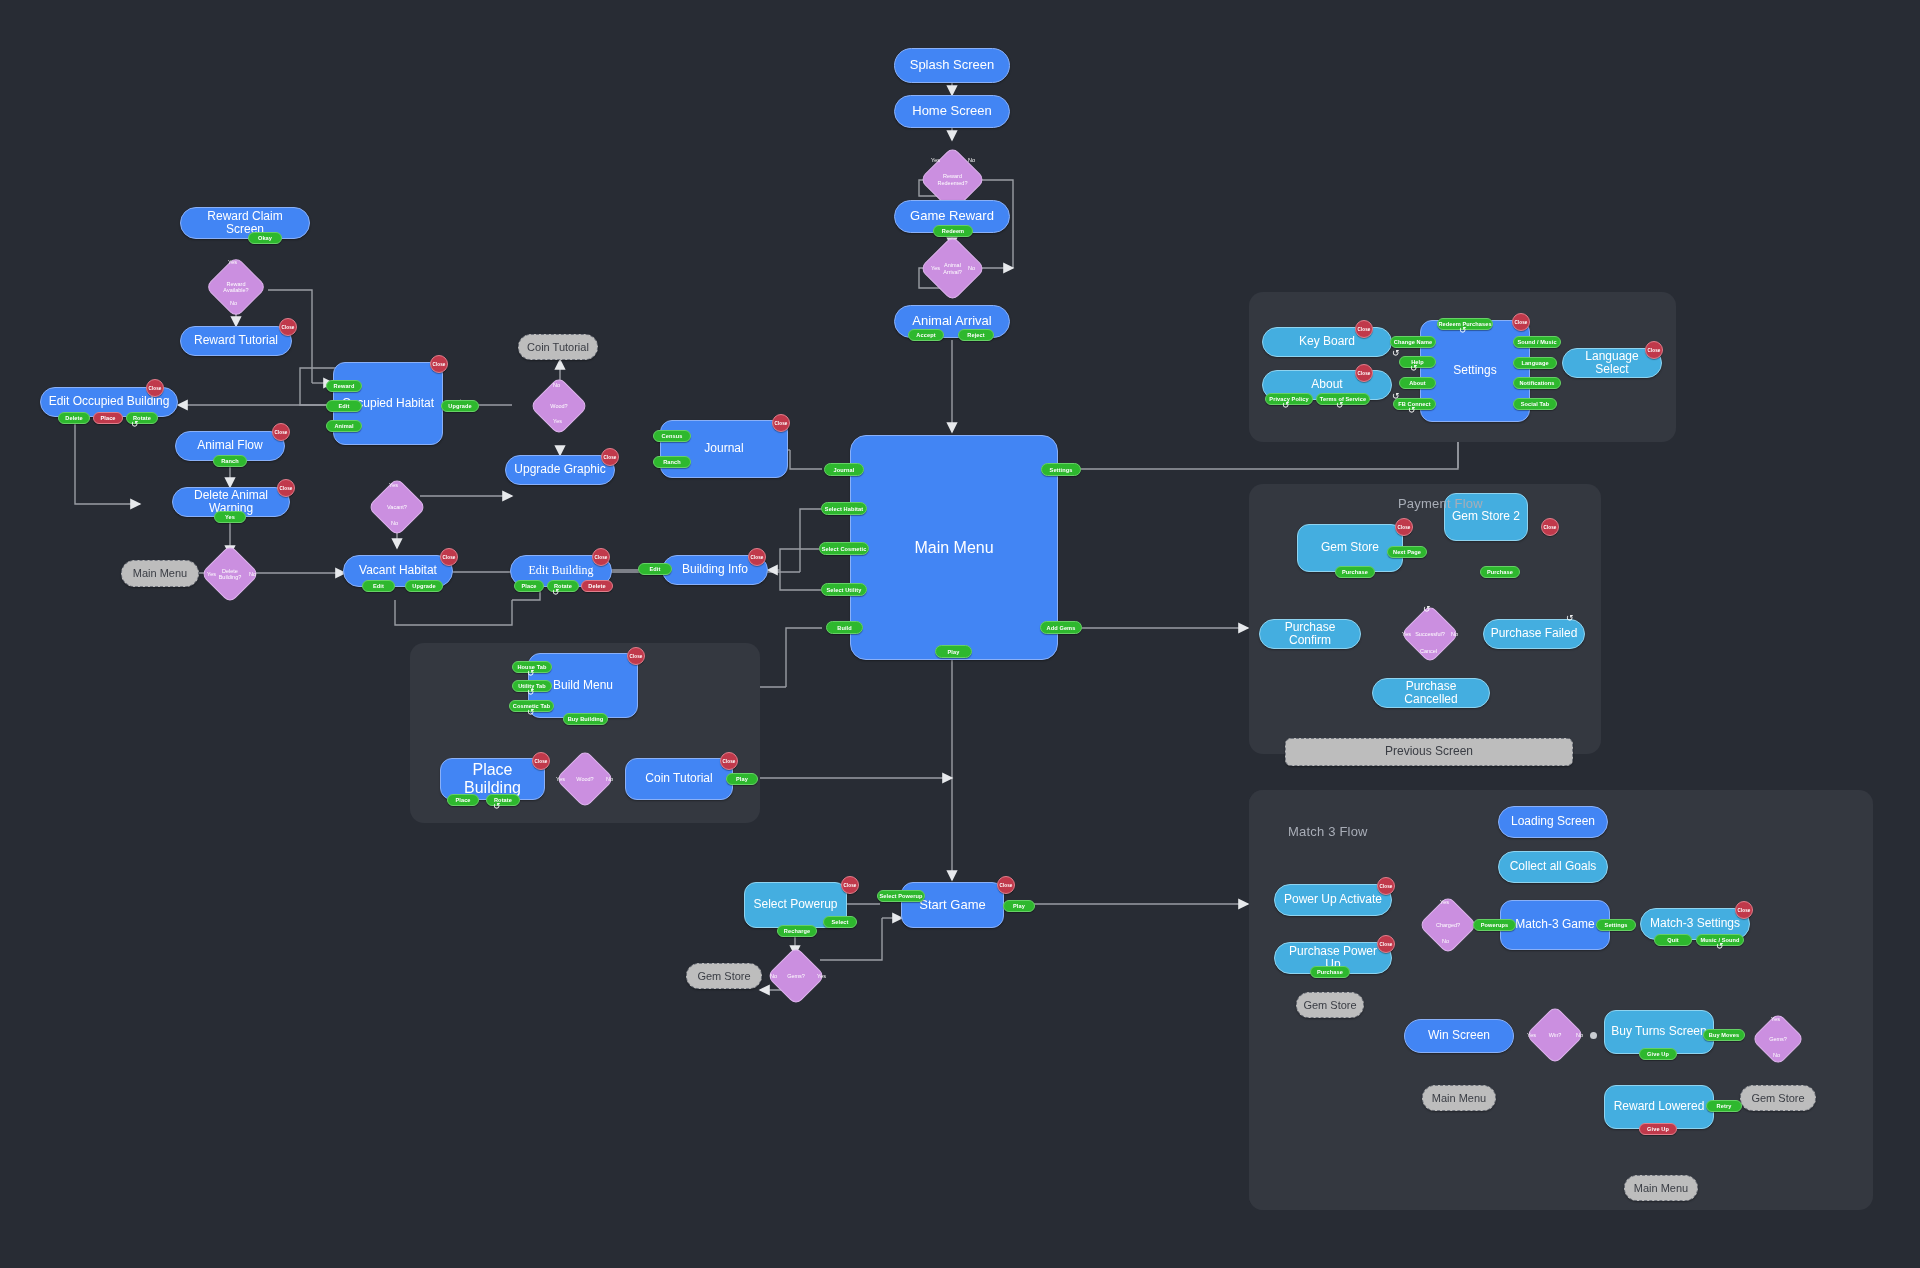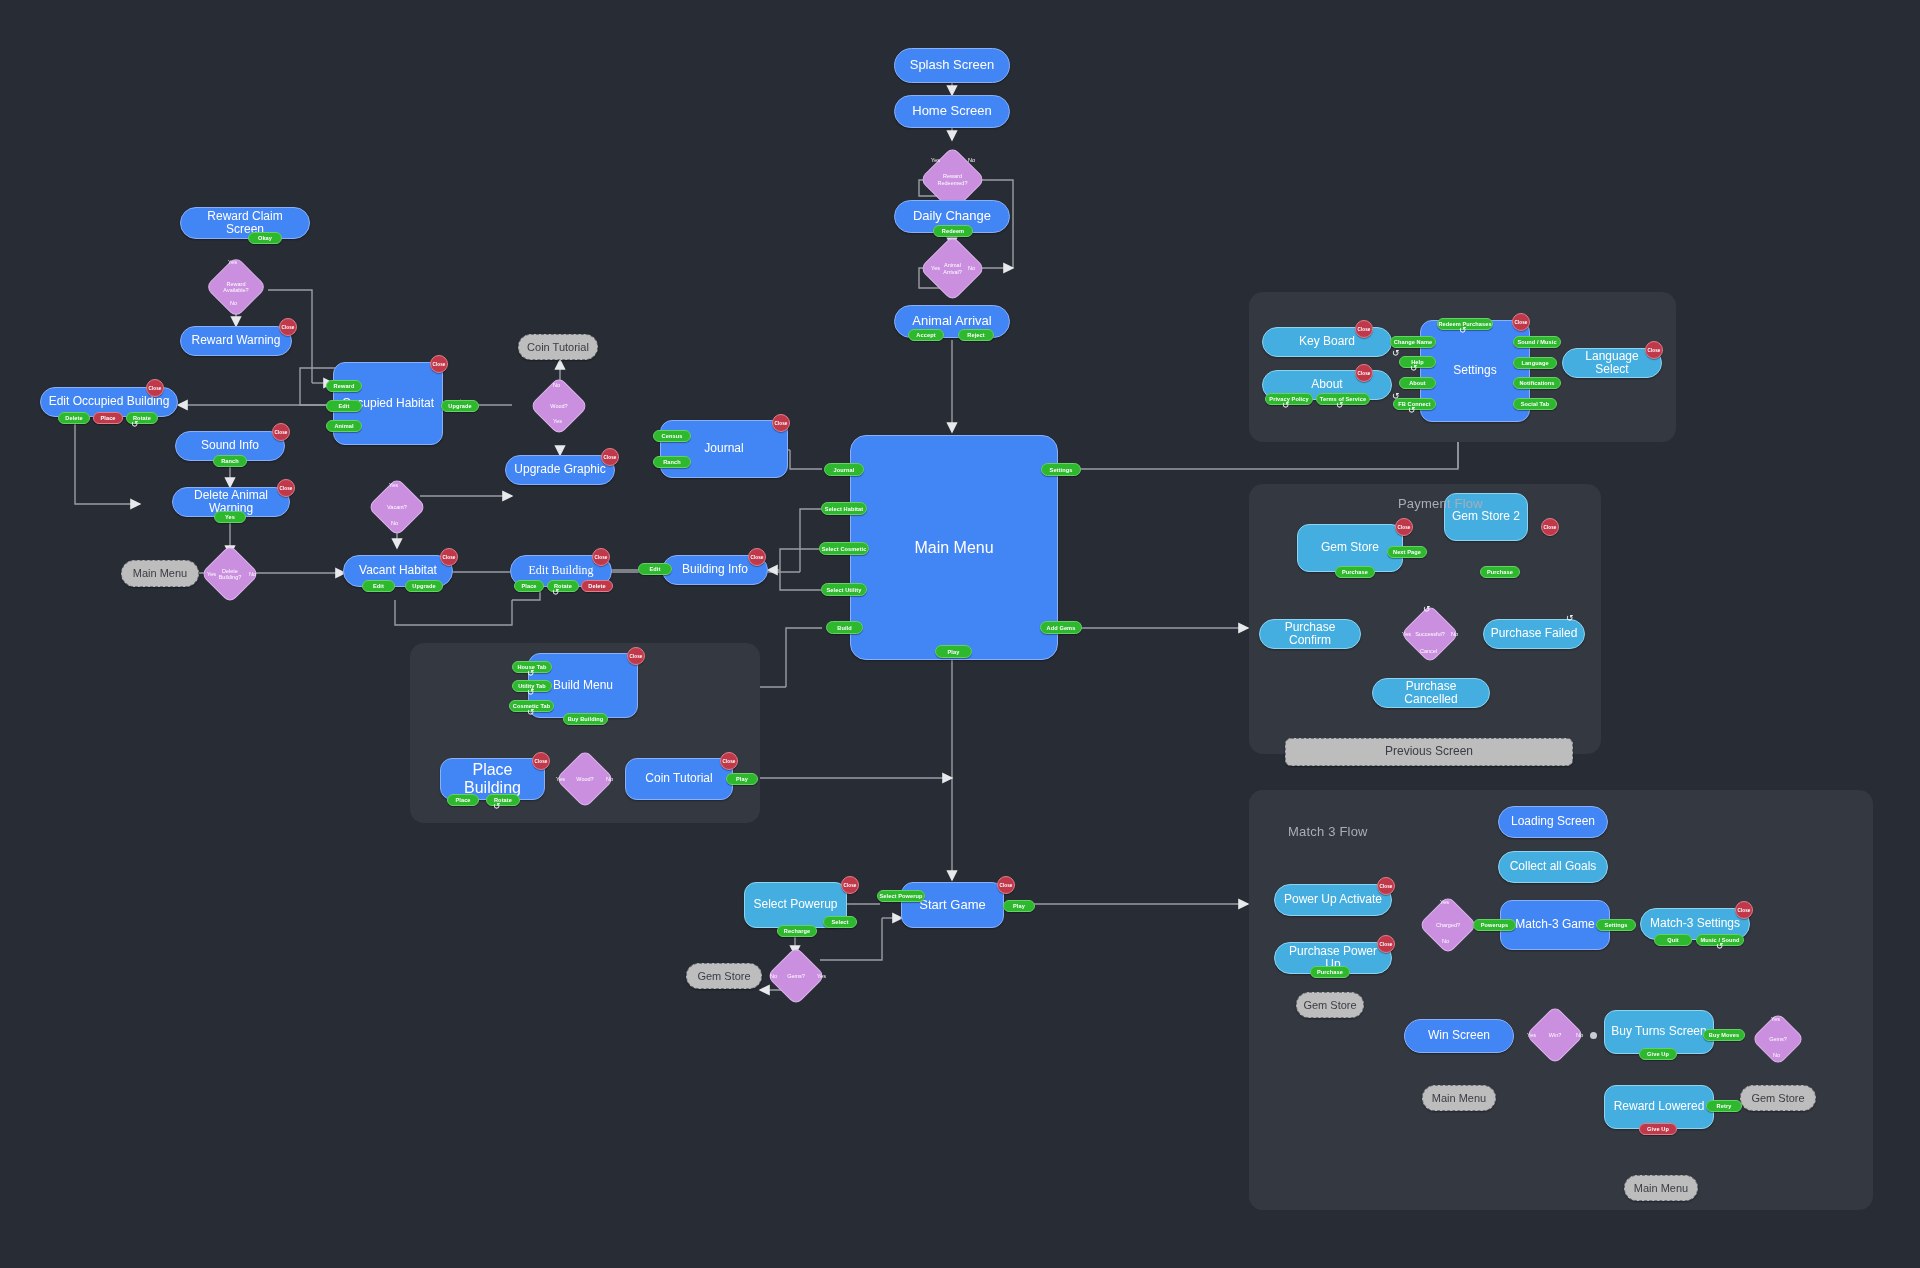--- a/index.html
+++ b/index.html
@@ -242,21 +242,21 @@
   <div class="node n-blue pill" style="left:894px;top:48px;width:116px;height:35px;font-size:13px;">Splash Screen</div>
 
   <div class="node n-blue pill" style="left:894px;top:95px;width:116px;height:33px;font-size:13px;">Home Screen</div>
 
   <div class="diamond" style="left:929px;top:156px;width:47px;height:47px;">
     <div class="dlabel">Reward<br>Redeemed?</div>
   </div>
   <div class="dyes" style="left:931px;top:157px;">Yes</div>
   <div class="dno" style="left:968px;top:157px;">No</div>
 
-  <div class="node n-blue pill" style="left:894px;top:200px;width:116px;height:33px;font-size:13px;">Daily Change</div>
+  <div class="node n-blue pill" style="left:894px;top:200px;width:116px;height:33px;font-size:13px;">Game Reward</div>
   <div class="btn b-green" style="left:933px;top:225px;width:40px;height:12px;">Redeem</div>
 
   <div class="diamond" style="left:929px;top:245px;width:47px;height:47px;">
     <div class="dlabel">Animal<br>Arrival?</div>
   </div>
   <div class="dyes" style="left:931px;top:265px;">Yes</div>
   <div class="dno" style="left:968px;top:265px;">No</div>
 
   <div class="node n-blue pill" style="left:894px;top:305px;width:116px;height:33px;font-size:13px;">Animal Arrival</div>
   <div class="btn b-green" style="left:908px;top:329px;width:36px;height:12px;">Accept</div>
@@ -274,38 +274,38 @@
 
   <div class="node n-blue pill" style="left:180px;top:207px;width:130px;height:32px;font-size:12px;">Reward Claim Screen</div>
   <div class="btn b-green" style="left:248px;top:232px;width:34px;height:12px;">Okay</div>
 
   <div class="diamond" style="left:214px;top:265px;width:44px;height:44px;">
     <div class="dlabel">Reward<br>Available?</div>
   </div>
   <div class="dyes" style="left:228px;top:259px;">Yes</div>
   <div class="dno" style="left:230px;top:300px;">No</div>
 
-  <div class="node n-blue pill" style="left:180px;top:326px;width:112px;height:30px;font-size:12px;">Reward Warning</div>
+  <div class="node n-blue pill" style="left:180px;top:326px;width:112px;height:30px;font-size:12px;">Reward Tutorial</div>
   <div class="btn b-close" style="left:279px;top:318px;">Close</div>
 
   <div class="node n-blue" style="left:333px;top:362px;width:110px;height:83px;font-size:12px;">Occupied Habitat</div>
   <div class="btn b-green" style="left:326px;top:380px;width:36px;height:12px;">Reward</div>
   <div class="btn b-green" style="left:326px;top:400px;width:36px;height:12px;">Edit</div>
   <div class="btn b-green" style="left:326px;top:420px;width:36px;height:12px;">Animal</div>
   <div class="btn b-green" style="left:441px;top:400px;width:38px;height:12px;">Upgrade</div>
   <div class="btn b-close" style="left:430px;top:355px;">Close</div>
 
   <div class="node n-blue pill" style="left:40px;top:387px;width:138px;height:30px;font-size:12px;">Edit Occupied Building</div>
   <div class="btn b-close" style="left:146px;top:379px;">Close</div>
   <div class="btn b-green" style="left:58px;top:412px;width:32px;height:12px;">Delete</div>
   <div class="btn b-red" style="left:93px;top:412px;width:30px;height:12px;">Place</div>
   <div class="btn b-green" style="left:126px;top:412px;width:32px;height:12px;">Rotate</div>
   <div class="loop" style="left:131px;top:420px;">↺</div>
 
-  <div class="node n-blue pill" style="left:175px;top:431px;width:110px;height:30px;font-size:12px;">Sound Info</div>
+  <div class="node n-blue pill" style="left:175px;top:431px;width:110px;height:30px;font-size:12px;">Animal Flow</div>
   <div class="btn b-close" style="left:272px;top:423px;">Close</div>
   <div class="btn b-green" style="left:213px;top:455px;width:34px;height:12px;">Ranch</div>
 
   <div class="node n-blue pill" style="left:172px;top:487px;width:118px;height:30px;font-size:12px;">Delete Animal Warning</div>
   <div class="btn b-close" style="left:277px;top:479px;">Close</div>
   <div class="btn b-green" style="left:214px;top:511px;width:32px;height:12px;">Yes</div>
 
   <div class="diamond" style="left:209px;top:553px;width:42px;height:42px;">
     <div class="dlabel">Delete<br>Building?</div>
   </div>

